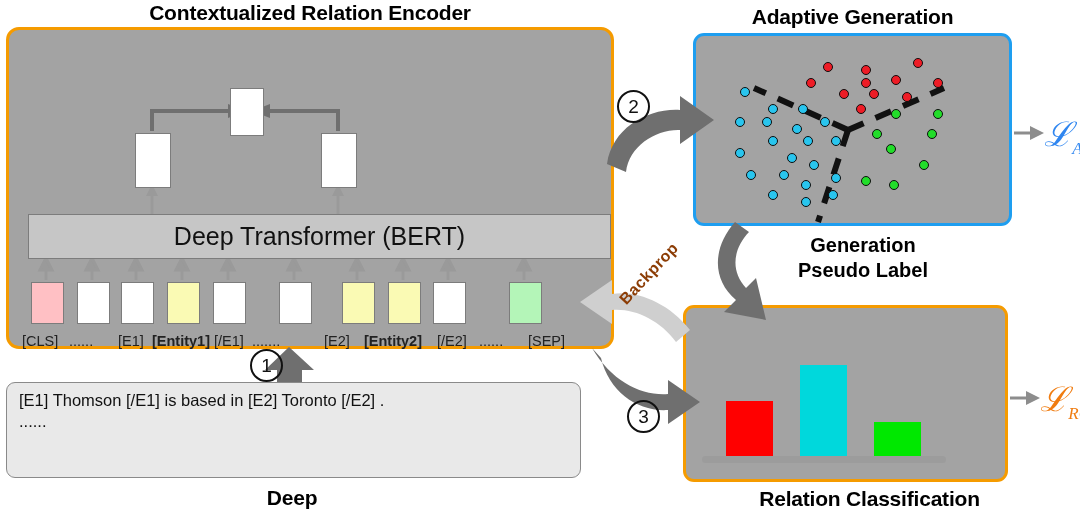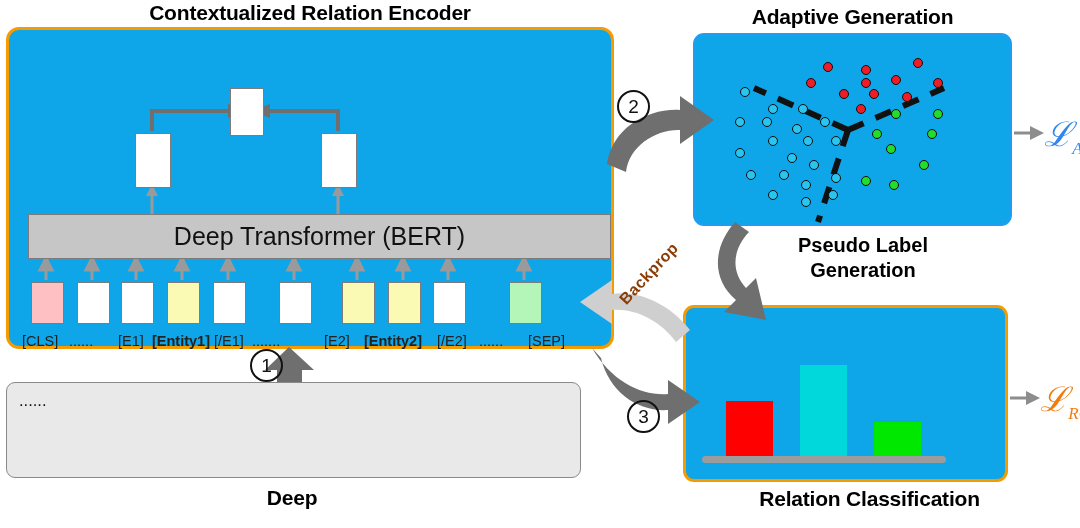--- a/index.html
+++ b/index.html
@@ -2,21 +2,21 @@
 <html><head>
 <meta charset="utf-8">
 <style>
   html,body{margin:0;padding:0;background:#fff;}
   body{width:1080px;height:528px;position:relative;overflow:hidden;
        font-family:"Liberation Sans",sans-serif;color:#000;}
   .abs{position:absolute;}
   .ttl{font-weight:bold;font-size:21px;letter-spacing:-0.2px;text-align:center;
        white-space:nowrap;}
   
-  .panel{position:absolute;background:#0ea5e9;box-sizing:border-box;}
+  .panel{position:absolute;background:#a3a3a3;box-sizing:border-box;}
   #encoder-panel{left:6px;top:27px;width:608px;height:322px;border:3px solid #f59b00;border-radius:13px;}
   #cluster-panel{left:693px;top:33px;width:319px;height:193px;border:3px solid #1e9ef0;border-radius:11px;}
   #rc-panel{left:683px;top:305px;width:325px;height:177px;border:3px solid #f59b00;border-radius:11px;}
   
   .pbox{position:absolute;background:#fff;border:1.6px solid #7c7c7c;}
   #pool-top{left:221px;top:58px;width:32px;height:46px;}
   #pool-left{left:126px;top:103px;width:34px;height:53px;}
   #pool-right{left:312px;top:103px;width:34px;height:53px;}
   #bert-bar{position:absolute;left:19px;top:184px;width:581px;height:43px;
             background:#c6c6c6;border:1.6px solid #7c7c7c;
@@ -189,20 +189,21 @@
 <div class="panel" id="rc-panel">
   <div id="rc-bars">
       <div class="bar" style="left: 40px; width: 47px; height: 57.6px; top: 93.4px; background: rgb(255, 0, 0);"></div>
       <div class="bar" style="left: 114px; width: 47px; height: 93.6px; top: 57.4px; background: rgb(0, 216, 220);"></div>
       <div class="bar" style="left: 188px; width: 47px; height: 37.2px; top: 113.8px; background: rgb(0, 232, 0);"></div>
     </div>
   <div id="rc-base"></div>
 </div>
 
 <div id="input-box">
+    <div>[E1] Thomson [/E1] is based in [E2] Toronto [/E2] .</div>
     <div>......</div>
   </div>
 <div class="ttl abs" id="input-label">Deep</div>
 
 <svg class="abs" style="left:0;top:0;pointer-events:none;" width="1080" height="528">
 
   <g fill="#6f6f6f">
     <polygon points="289,347 314,370 302,370 302,382 277,382 277,370 265,370"></polygon>
   </g>
 
@@ -236,18 +237,18 @@
   </g>
 </svg>
 
 <div class="circnum" style="left:250px;top:349px;">1</div>
 <div class="circnum" style="left:617px;top:90px;">2</div>
 <div class="circnum" style="left:627px;top:400px;">3</div>
 
 <div id="backprop-label" style="color: rgb(140, 61, 6);">Backprop</div>
 
 <div id="pseudo-label" class="abs">
+  <div>Generation</div>
   <div>Pseudo Label</div>
-  <div>Generation</div>
 </div>
 
 <div class="loss" id="loss-ac" style="left: 1044px; top: 110px; color: rgb(47, 134, 240);"><span>ℒ</span><sub>AC</sub></div>
 <div class="loss" id="loss-rc" style="left: 1040px; top: 375px; color: rgb(240, 124, 16);"><span>ℒ</span><sub>RC</sub></div>
 
 </body></html>

